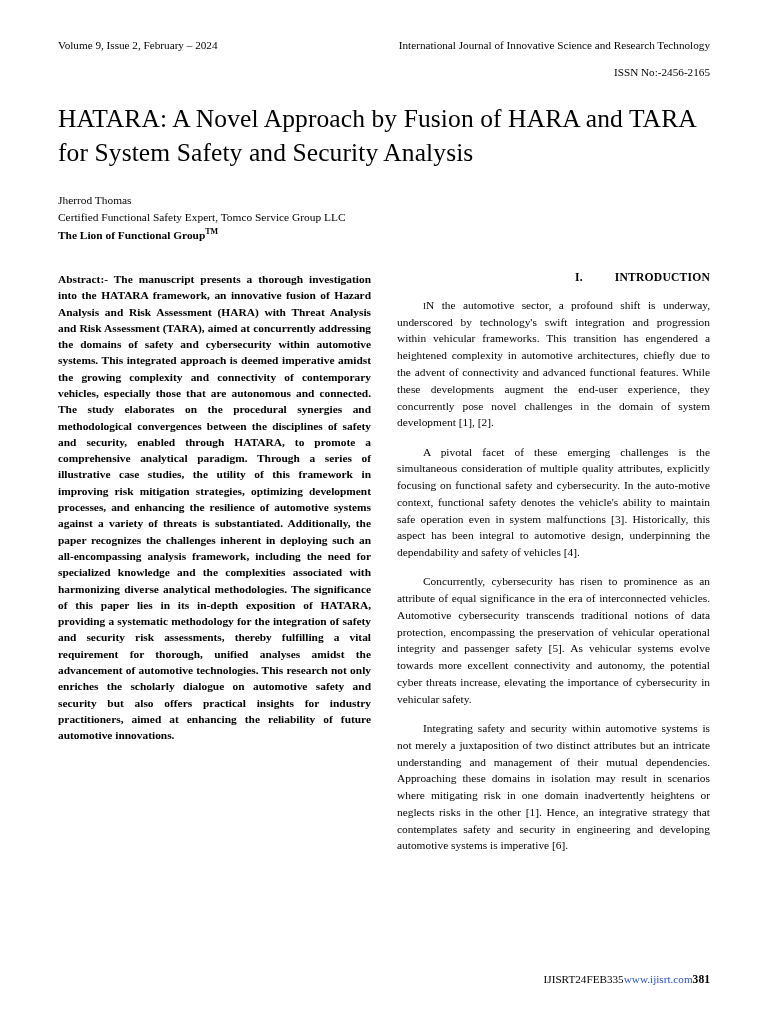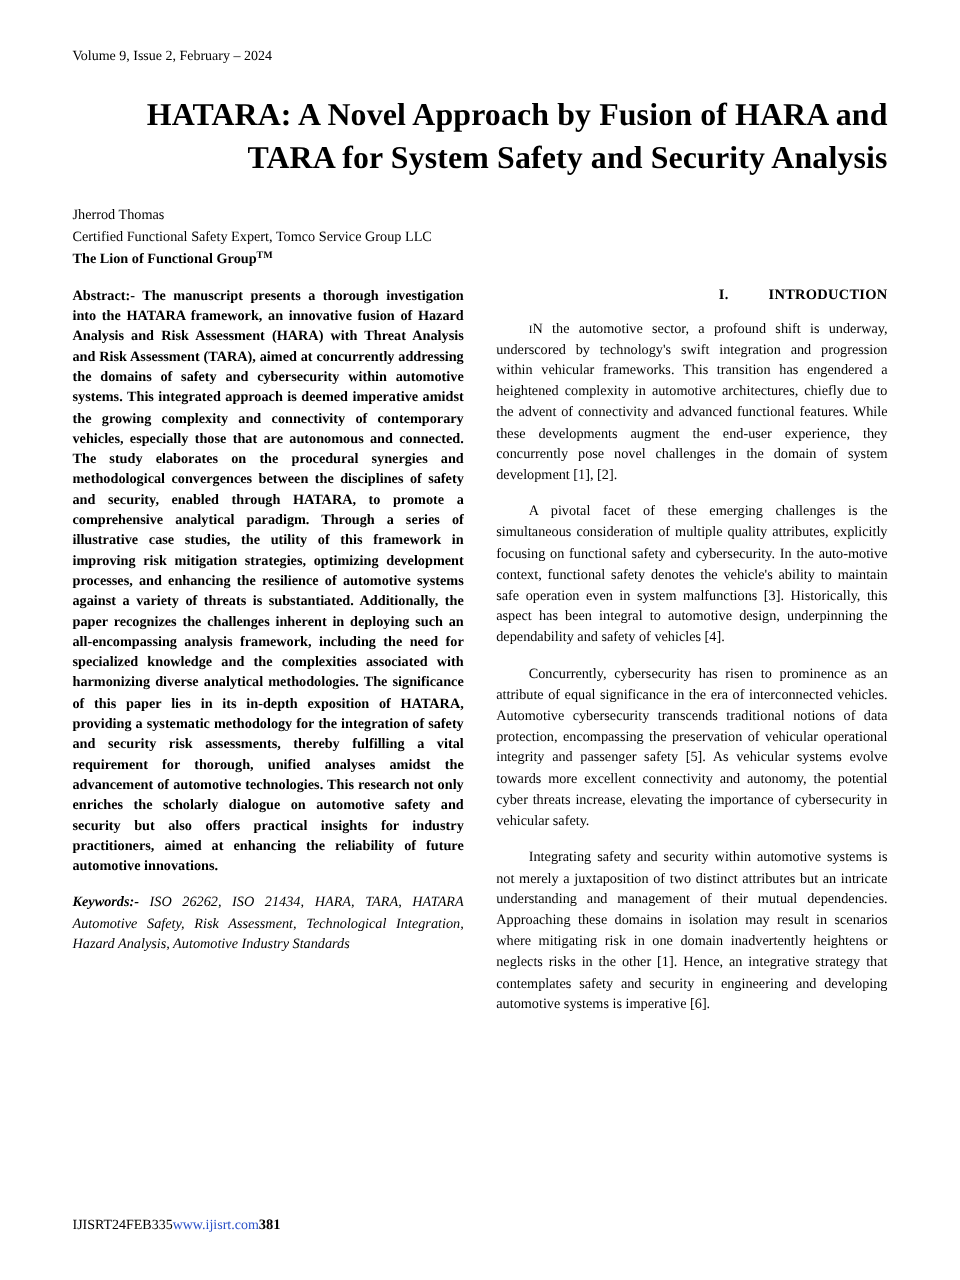--- a/index.html
+++ b/index.html
@@ -38,24 +38,24 @@
   .header-right {
     text-align: right;
   }
   .issn {
     margin-top: 12px;
     font-size: 11.2px;
   }
   
   .title {
     margin-top: 22px;
-    text-align: right;
+    text-align: left;
     font-size: 25.5px;
     line-height: 1.32;
-    font-weight: bold;
+    font-weight: normal;
     letter-spacing: 0.1px;
   }
   .authors {
     margin-top: 22px;
     text-align: left;
     font-size: 11.4px;
     line-height: 1.45;
   }
   .author-name {
     margin-bottom: 1px;
@@ -66,21 +66,21 @@
   .author-tag {
     font-size: 11.4px;
     font-weight: bold;
   }
   .author-tag sup {
     font-size: 8px;
     vertical-align: super;
   }
   
   .columns {
-    margin-top: 12px;
+    margin-top: 28px;
     display: flex;
     gap: 26px;
   }
   .col {
     width: 313px;
   }
   .abstract {
     font-size: 11.4px;
     line-height: 1.43;
     text-align: justify;
@@ -121,57 +121,58 @@
   .para .dropcap {
     font-size: 9px;
   }
   
   .footer {
     position: absolute;
     left: 58px;
     right: 58px;
     bottom: 38px;
     display: flex;
-    justify-content: flex-start;
+    justify-content: flex-end;
     align-items: baseline;
     font-size: 11.2px;
   }
   .footer-center {
     color: #2a50c8;
     font-size: 11.2px;
   }
   .footer-right {
     font-size: 11.6px;
     font-weight: bold;
   }
 </style>
 </head>
 <body>
 
 <div class="page">
 
   <div class="header">
     <div class="header-left">Volume 9, Issue 2, February – 2024</div>
     <div class="header-right">
+      <div>International Journal of Innovative Science and Research Technology</div>
+      <div class="issn">ISSN No:-2456-2165</div>
     </div>
   </div>
 
   <h1 class="title">HATARA: A Novel Approach by Fusion of HARA and TARA for System Safety and Security Analysis</h1>
 
   <div class="authors">
     <div class="author-name">Jherrod Thomas</div>
     <div class="author-affil">Certified Functional Safety Expert, Tomco Service Group LLC</div>
     <div class="author-tag"><span>The Lion of Functional Group</span><sup>TM</sup></div>
   </div>
 
   <div class="columns">
 
     <div class="col">
       <div class="abstract"><span class="lead">Abstract:-</span><span> The manuscript presents a thorough investigation into the HATARA framework, an innovative fusion of Hazard Analysis and Risk Assessment (HARA) with Threat Analysis and Risk Assessment (TARA), aimed at concurrently addressing the domains of safety and cybersecurity within automotive systems. This integrated approach is deemed imperative amidst the growing complexity and connectivity of contemporary vehicles, especially those that are autonomous and connected. The study elaborates on the procedural synergies and methodological convergences between the disciplines of safety and security, enabled through HATARA, to promote a comprehensive analytical paradigm. Through a series of illustrative case studies, the utility of this framework in improving risk mitigation strategies, optimizing development processes, and enhancing the resilience of automotive systems against a variety of threats is substantiated. Additionally, the paper recognizes the challenges inherent in deploying such an all-encompassing analysis framework, including the need for specialized knowledge and the complexities associated with harmonizing diverse analytical methodologies. The significance of this paper lies in its in-depth exposition of HATARA, providing a systematic methodology for the integration of safety and security risk assessments, thereby fulfilling a vital requirement for thorough, unified analyses amidst the advancement of automotive technologies. This research not only enriches the scholarly dialogue on automotive safety and security but also offers practical insights for industry practitioners, aimed at enhancing the reliability of future automotive innovations.</span></div>
-      <div class="keywords"><b>Keywords:-</b><span> ISO 26262, ISO 21434, HARA, TARA, HATARA Automotive Safety, Risk Assessment, Technological Integration, Hazard Analysis, Automotive Industry Standards</span></div>
     </div>
 
     <div class="col">
       <div class="section-head"><span class="num">I.</span><span>INTRODUCTION</span></div>
       <p class="para"><span class="dropcap">I</span><span>N the automotive sector, a profound shift is underway, underscored by technology's swift integration and progression within vehicular frameworks. This transition has engendered a heightened complexity in automotive architectures, chiefly due to the advent of connectivity and advanced functional features. While these developments augment the end-user experience, they concurrently pose novel challenges in the domain of system development [1], [2].</span></p>
       <p class="para">A pivotal facet of these emerging challenges is the simultaneous consideration of multiple quality attributes, explicitly focusing on functional safety and cybersecurity. In the auto-motive context, functional safety denotes the vehicle's ability to maintain safe operation even in system malfunctions [3]. Historically, this aspect has been integral to automotive design, underpinning the dependability and safety of vehicles [4].</p>
       <p class="para">Concurrently, cybersecurity has risen to prominence as an attribute of equal significance in the era of interconnected vehicles. Automotive cybersecurity transcends traditional notions of data protection, encompassing the preservation of vehicular operational integrity and passenger safety [5]. As vehicular systems evolve towards more excellent connectivity and autonomy, the potential cyber threats increase, elevating the importance of cybersecurity in vehicular safety.</p>
       <p class="para">Integrating safety and security within automotive systems is not merely a juxtaposition of two distinct attributes but an intricate understanding and management of their mutual dependencies. Approaching these domains in isolation may result in scenarios where mitigating risk in one domain inadvertently heightens or neglects risks in the other [1]. Hence, an integrative strategy that contemplates safety and security in engineering and developing automotive systems is imperative [6].</p>
     </div>
 

